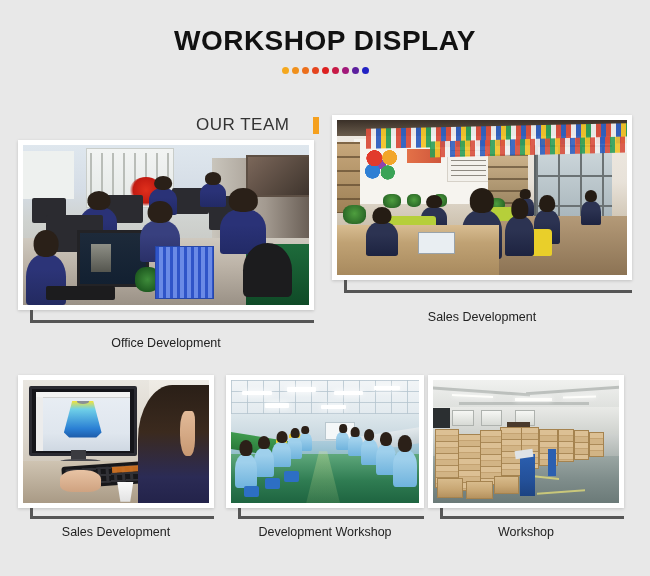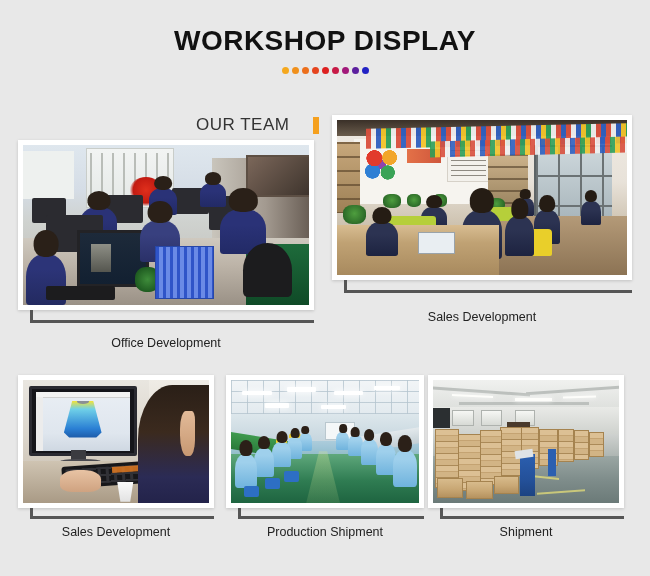--- a/index.html
+++ b/index.html
@@ -736,21 +736,21 @@
     <div class="w wb4"></div>
     <div class="w wb3"></div>
     <div class="w wb2"></div>
     <div class="w wb1"></div>
     <div class="stool st3"></div>
     <div class="stool st2"></div>
     <div class="stool st1"></div>
   </div>
 </div>
 <div class="bracket" id="brk-production"></div>
-<div class="caption" id="cap-production">Production Shipment</div>
+<div class="caption" id="cap-production">Development Workshop</div>
 
 <div class="card" id="card-shipment">
   <div class="photo ph-ship">
     <div class="ceiling"></div>
     <div class="beam b1"></div>
     <div class="beam b2"></div>
     <div class="beam b3"></div>
     <div class="tube t1"></div>
     <div class="tube t2"></div>
     <div class="tube t3"></div>
@@ -773,13 +773,13 @@
     <div class="stack s2"></div>
     <div class="stack s1"></div>
     <div class="post2"></div>
     <div class="signpost"></div>
     <div class="box b-lo3"></div>
     <div class="box b-lo2"></div>
     <div class="box b-lo1"></div>
   </div>
 </div>
 <div class="bracket" id="brk-shipment"></div>
-<div class="caption" id="cap-shipment">Shipment</div>
+<div class="caption" id="cap-shipment">Workshop</div>
 
 </body></html>

